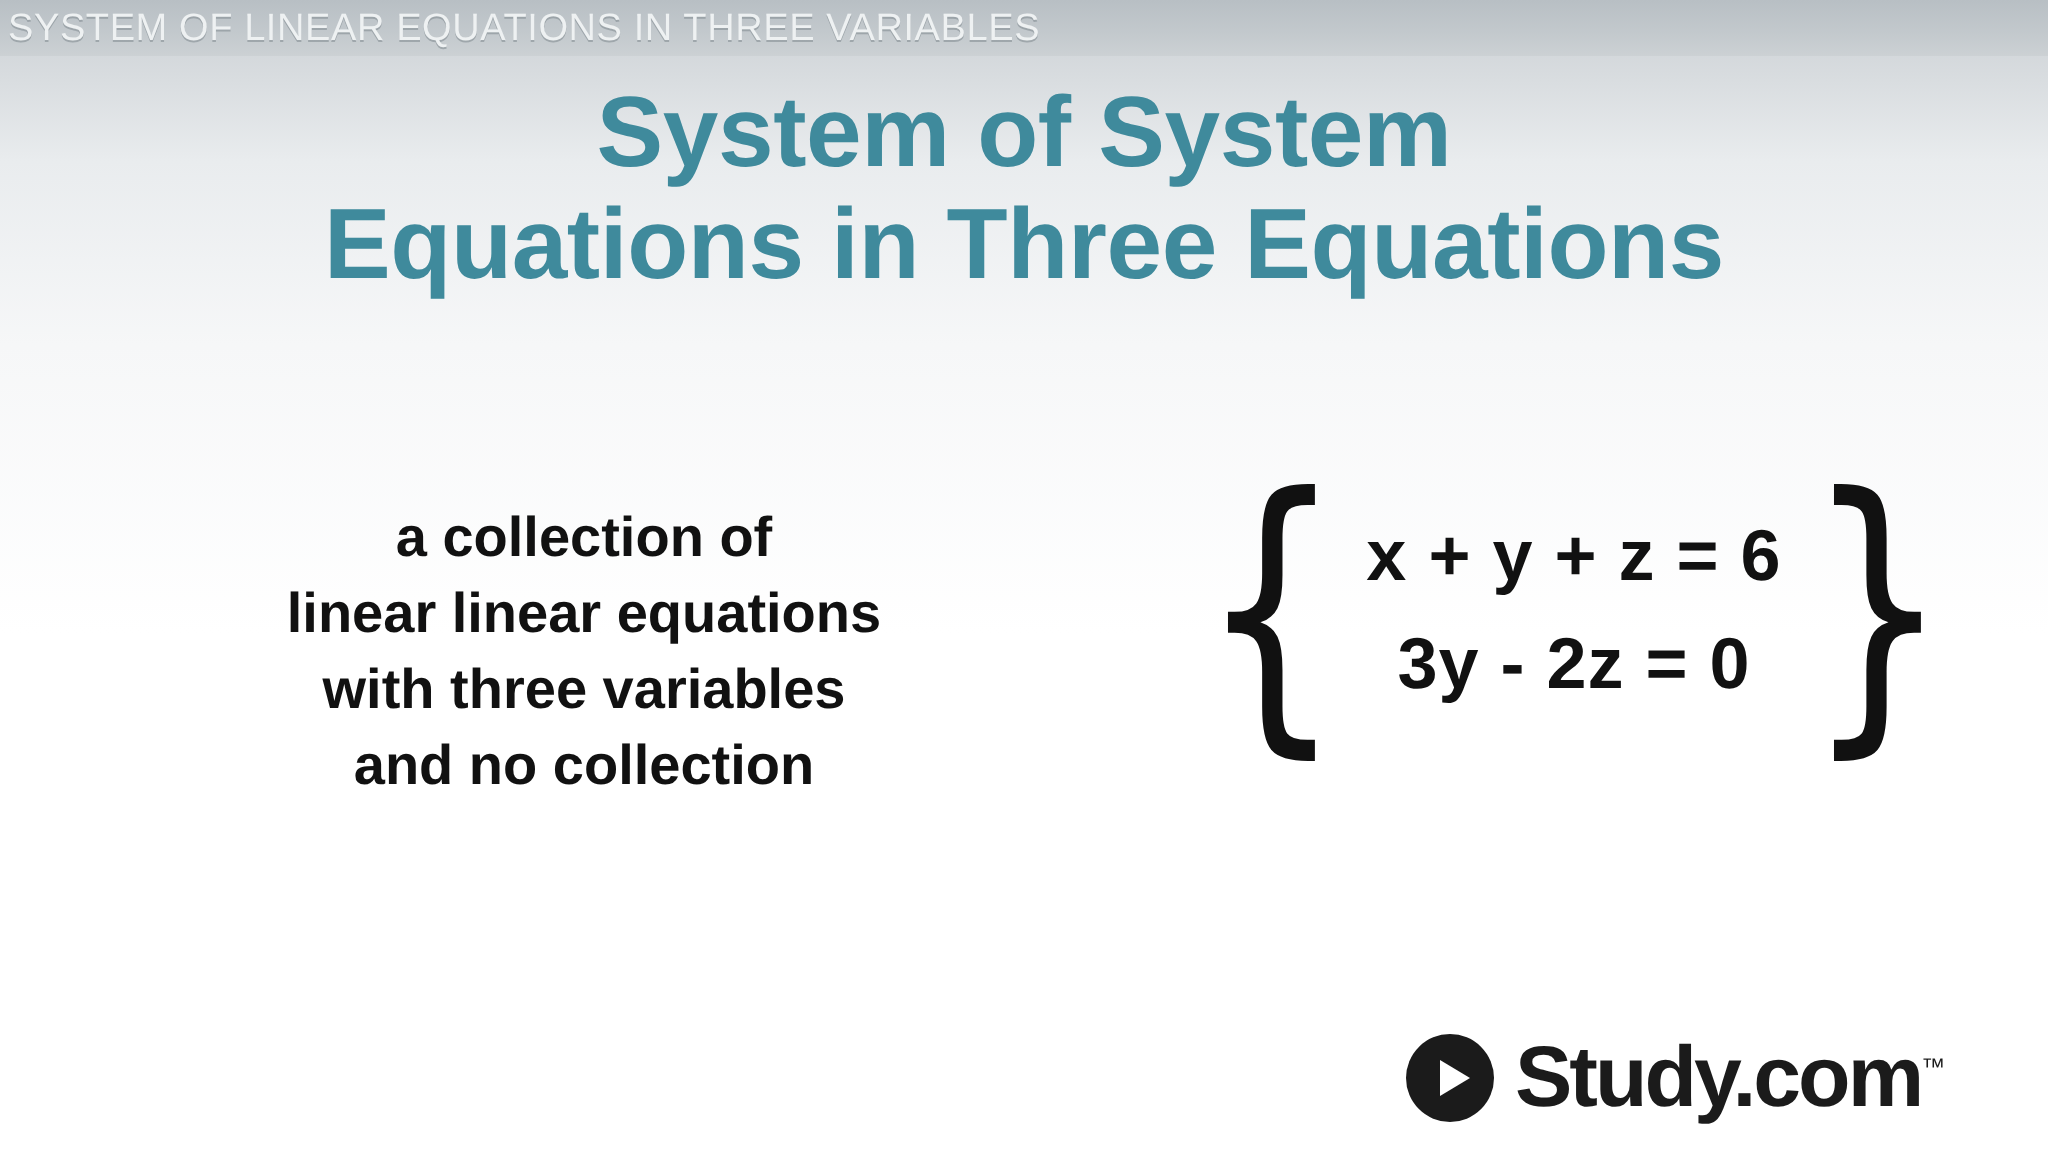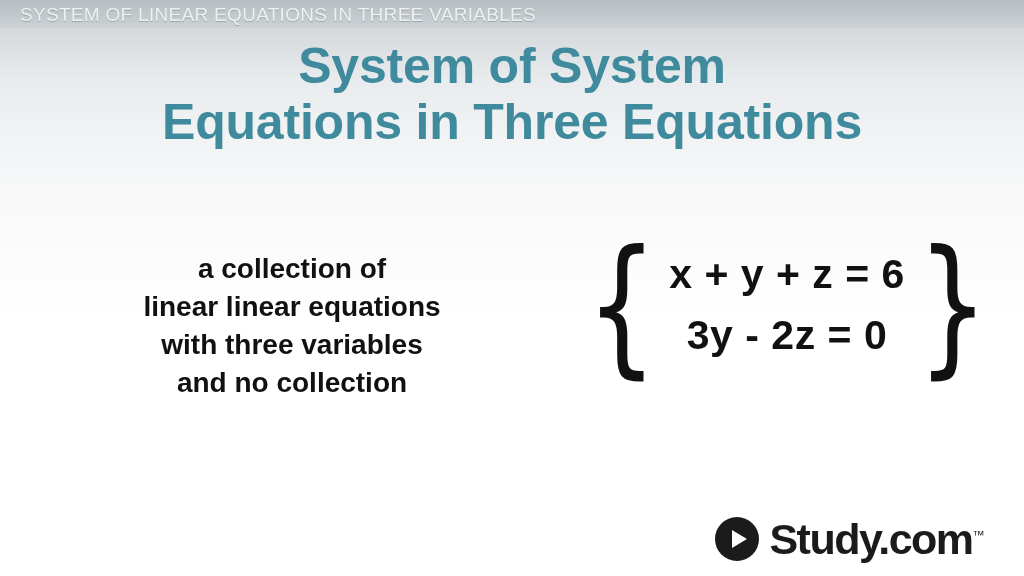--- a/index.html
+++ b/index.html
@@ -28,21 +28,21 @@
     height: 28px;
     background: linear-gradient(to bottom, #b8bfc4 0%, #c3c9cd 60%, #ccd1d4 100%);
     display: flex;
     align-items: center;
   }
   .topbar-text {
     color: #eef1f2;
     font-size: 19px;
     font-weight: 400;
     letter-spacing: 0.3px;
-    padding-left: 20px;
+    padding-left: 4px;
     white-space: nowrap;
     line-height: 1;
     text-shadow: 0 1px 0 rgba(120,130,136,0.5);
   }
   .title {
     position: absolute;
     top: 38px;
     left: 0;
     width: 1024px;
     text-align: center;
@@ -93,30 +93,30 @@
   }
   .brace-left { margin-right: -6px; }
   .brace-right { margin-left: -6px; }
   .equations {
     display: flex;
     flex-direction: column;
     justify-content: center;
     padding: 0 6px;
   }
   .equation {
-    font-size: 41px;
+    font-size: 36px;
     font-weight: bold;
     line-height: 1.5;
     text-align: center;
     white-space: nowrap;
     letter-spacing: 0.5px;
   }
   .logo {
     position: absolute;
-    right: 4px;
+    right: 16px;
     bottom: 0;
     width: 340px;
     height: 74px;
     background: #ffffff;
     display: flex;
     align-items: center;
     justify-content: center;
   }
   .logo-inner {
     display: flex;

